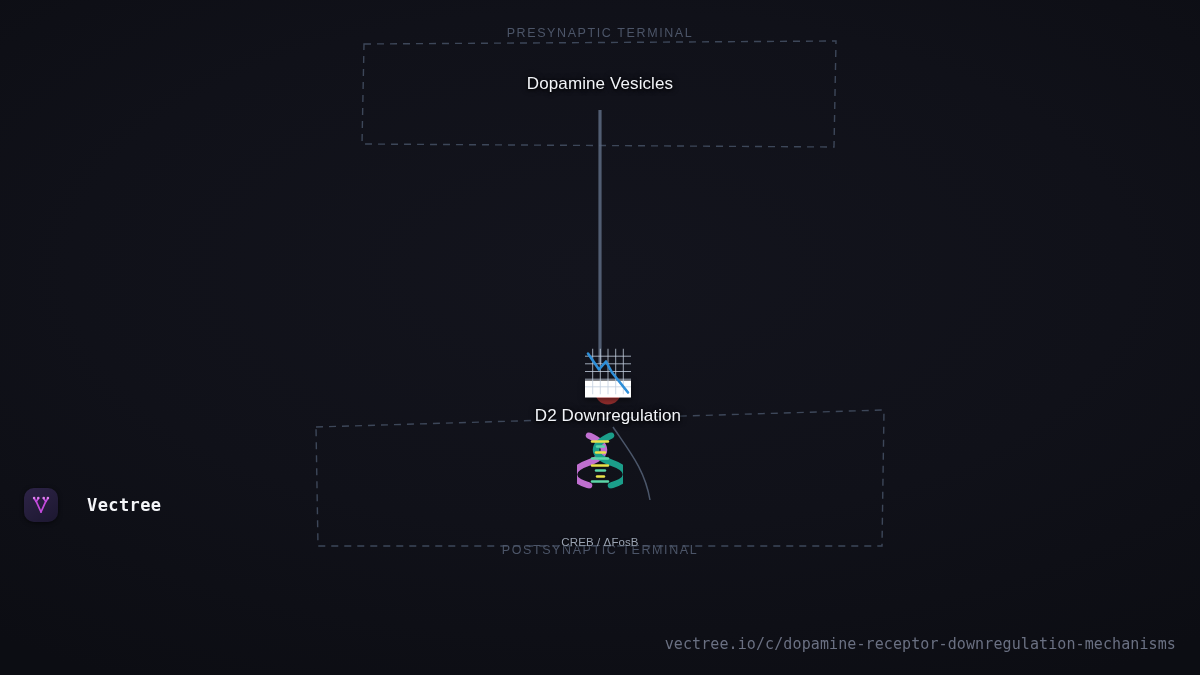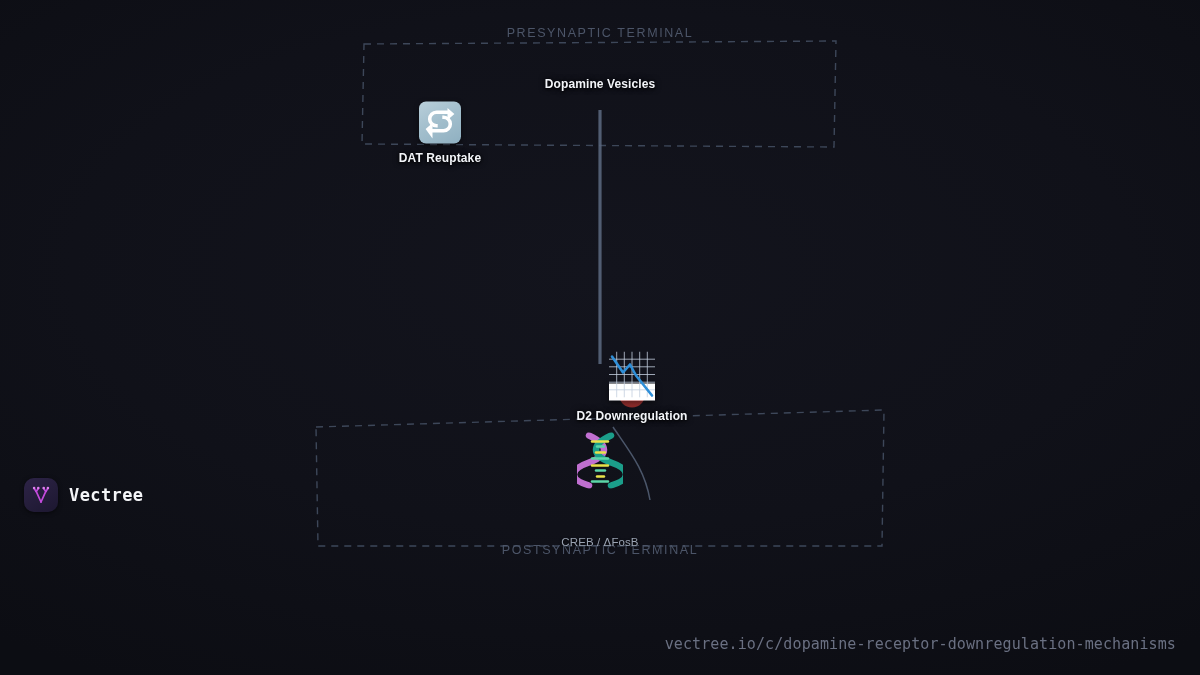--- a/index.html
+++ b/index.html
@@ -46,22 +46,22 @@
     align-items: center;
     width: 170px;
   }
   .node .glyph {
     position: relative;
     display: block;
   }
   .node .node-label {
     margin-top: 7px;
     color: #f2f4f8;
-    font-size: 12px;
-    font-weight: bold;
+    font-size: 17px;
+    font-weight: normal;
     text-align: center;
     white-space: nowrap;
     text-shadow: 0 1px 3px rgba(0,0,0,0.95), 0 0 6px rgba(0,0,0,0.8);
     letter-spacing: 0.1px;
   }
   .node .node-label.muted {
     color: #9aa3b2;
     font-weight: normal;
     font-size: 11.5px;
     text-shadow: 0 1px 3px rgba(0,0,0,0.9);
@@ -114,24 +114,24 @@
                 0 2px 7px rgba(0,0,0,0.6);
     border: 2px solid #c9cace;
     border-bottom-color: #6e7076;
     box-sizing: border-box;
   }
 
   
   #brand {
     position: absolute;
     left: 24px;
-    top: 478px;
+    top: 488px;
     display: flex;
     align-items: center;
-    gap: 11px;
+    gap: 29px;
   }
   #brand .logo-badge {
     width: 34px; height: 34px;
     border-radius: 10px;
     background: linear-gradient(145deg, #2d2347 0%, #241d3a 55%, #1c1730 100%);
     display: flex; align-items: center; justify-content: center;
     box-shadow: 0 1px 4px rgba(0,0,0,0.6);
   }
   #brand .brand-name {
     color: #f4f5f8;
@@ -183,33 +183,22 @@
   <div class="comp-label" style="left:600px; top:26px;">PRESYNAPTIC TERMINAL</div>
   <div class="comp-label" style="left:600px; top:543px;">POSTSYNAPTIC TERMINAL</div>
 
   <div class="node" style="left:600px; top:80px;">
     <span class="glyph">
       <span class="vesicle"></span>
     </span>
     <span class="node-label">Dopamine Vesicles</span>
   </div>
 
-  <div class="node" style="left:440px; top:133px;">
-    <span class="glyph">
-      <span class="dat-tile">
-        <svg width="34" height="34" viewBox="0 0 34 34" xmlns="http://www.w3.org/2000/svg">
-          <path d="M24.5 8.5 H13.5 a5 5 0 0 0 0 10 h1.2 v3.6 h-1.2 a8.6 8.6 0 0 1 0-17.2 H24.5 V2.6 L31.4 8.5 24.5 14.4 Z" fill="#ffffff"></path>
-          <path d="M9.5 25.5 H20.5 a5 5 0 0 0 0-10 h-1.2 v-3.6 h1.2 a8.6 8.6 0 0 1 0 17.2 H9.5 v5.9 L2.6 25.5 9.5 19.6 Z" fill="#ffffff" transform="translate(0,-2)"></path>
-        </svg>
-      </span>
-    </span>
-    <span class="node-label">DAT Reuptake</span>
-  </div>
-
-  <div class="node" style="left:632px; top:387px;">
+
+  <div class="node" style="left:608px; top:387px;">
     <span class="glyph">
       <span class="chart-tile">
         <span class="dome"></span>
         <svg width="46" height="46" viewBox="0 0 46 46" xmlns="http://www.w3.org/2000/svg">
           <g stroke="#c3cede" stroke-width="0.8">
             <line x1="7.7" y1="0" x2="7.7" y2="46"></line>
             <line x1="15.3" y1="0" x2="15.3" y2="46"></line>
             <line x1="23" y1="0" x2="23" y2="46"></line>
             <line x1="30.7" y1="0" x2="30.7" y2="46"></line>
             <line x1="38.3" y1="0" x2="38.3" y2="46"></line>

